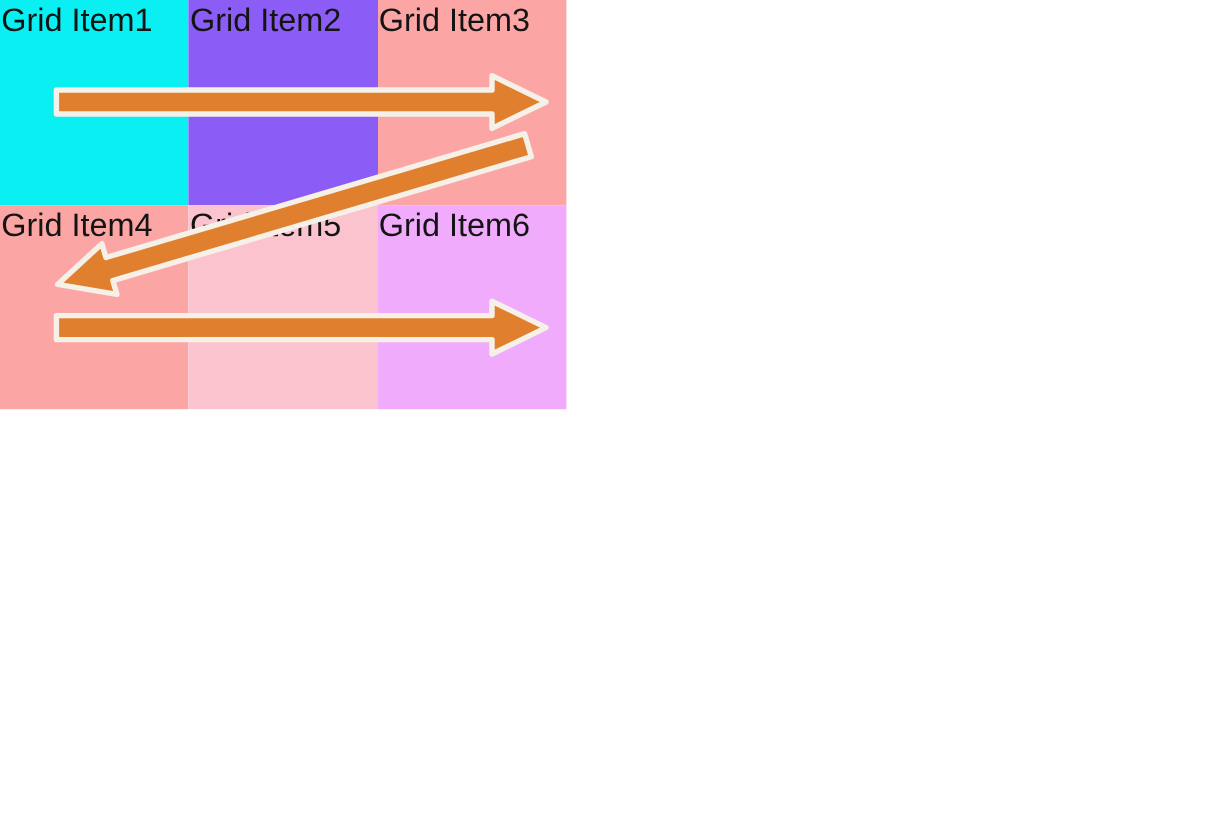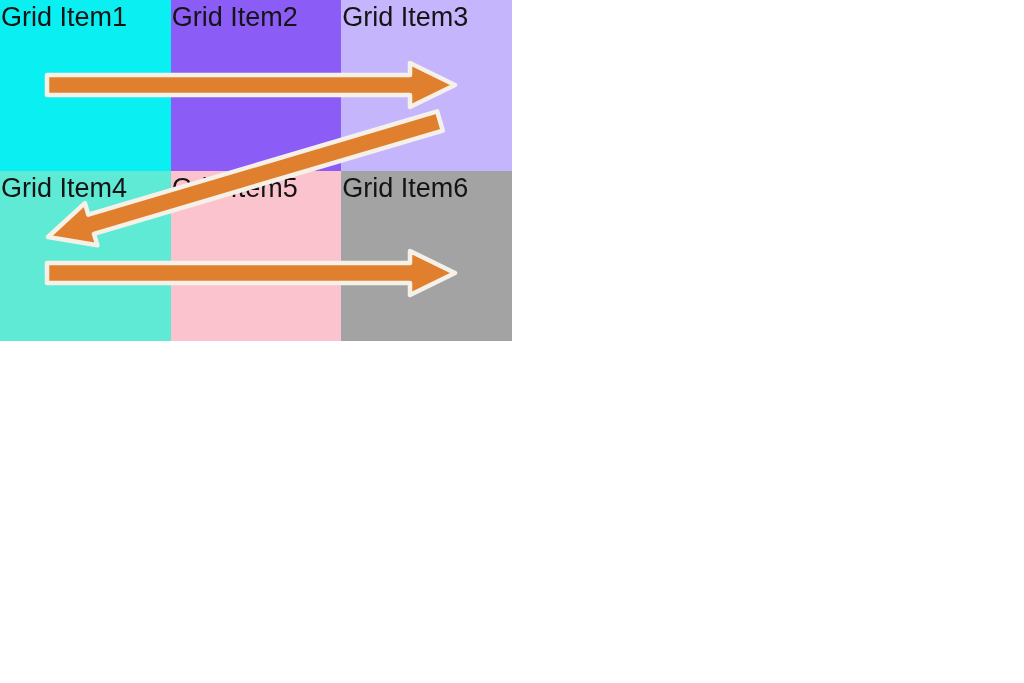--- a/index.html
+++ b/index.html
@@ -11,21 +11,21 @@
     position: relative;
     width: 1024px;
     height: 683px;
     overflow: hidden;
     font-family: "Liberation Sans", sans-serif;
   }
   .grid {
     position: absolute;
     left: 0;
     top: 0;
-    width: 512px;
+    width: 472px;
     height: 341px;
     display: grid;
     grid-template-columns: repeat(3, 1fr);
     grid-template-rows: repeat(2, 1fr);
   }
   .cell {
     position: relative;
     box-sizing: border-box;
     padding: 3px 0 0 1px;
   }
@@ -50,30 +50,30 @@
 
 <div class="canvas">
 
   <div class="grid">
     <div class="cell" style="background: rgb(10, 239, 242);">
       <span class="cell-label">Grid Item1</span>
     </div>
     <div class="cell" style="background: #8b5cf6;">
       <span class="cell-label">Grid Item2</span>
     </div>
-    <div class="cell" style="background: #c4b5fd;">
+    <div class="cell" style="background: #fca5a5;">
       <span class="cell-label">Grid Item3</span>
     </div>
-    <div class="cell" style="background: #5eead4;">
+    <div class="cell" style="background: #fca5a5;">
       <span class="cell-label">Grid Item4</span>
     </div>
     <div class="cell" style="background: rgb(251, 195, 205);">
       <span class="cell-label">Grid Item5</span>
     </div>
-    <div class="cell" style="background: #a3a3a3;">
+    <div class="cell" style="background: #f0abfc;">
       <span class="cell-label">Grid Item6</span>
     </div>
   </div>
 
   <svg class="arrow-layer" viewBox="0 0 512 345" width="512" height="345" xmlns="http://www.w3.org/2000/svg">
     <polygon points="47,75 410,75 410,63 455,85 410,107 410,95 47,95" stroke-width="4.5" stroke-linejoin="round" fill="#e0802f" stroke="#f6f1e8"></polygon>
     <polygon points="48,237 84.9,203.1 88.3,214.6 437.2,111.4 442.8,130.6 94,233.8 97.4,245.3" stroke-width="4.5" stroke-linejoin="round" fill="#e0802f" stroke="#f6f1e8"></polygon>
     <polygon points="47,263 410,263 410,251 455,273 410,295 410,283 47,283" stroke-width="4.5" stroke-linejoin="round" fill="#e0802f" stroke="#f6f1e8"></polygon>
   </svg>
 

